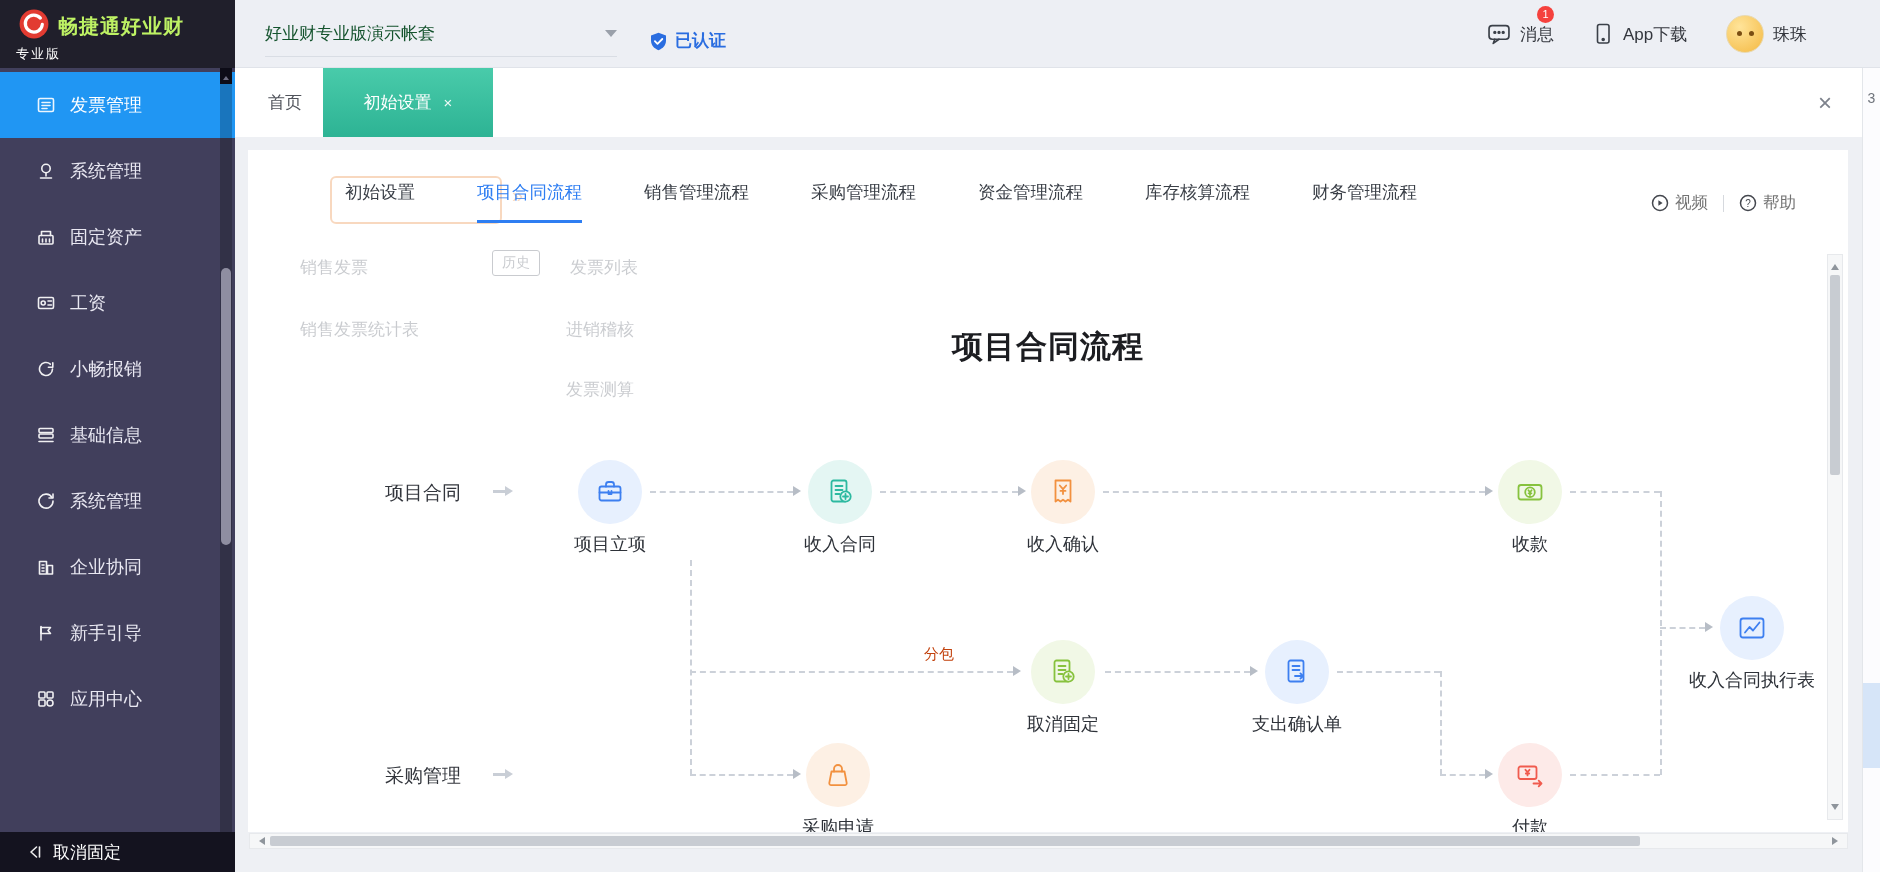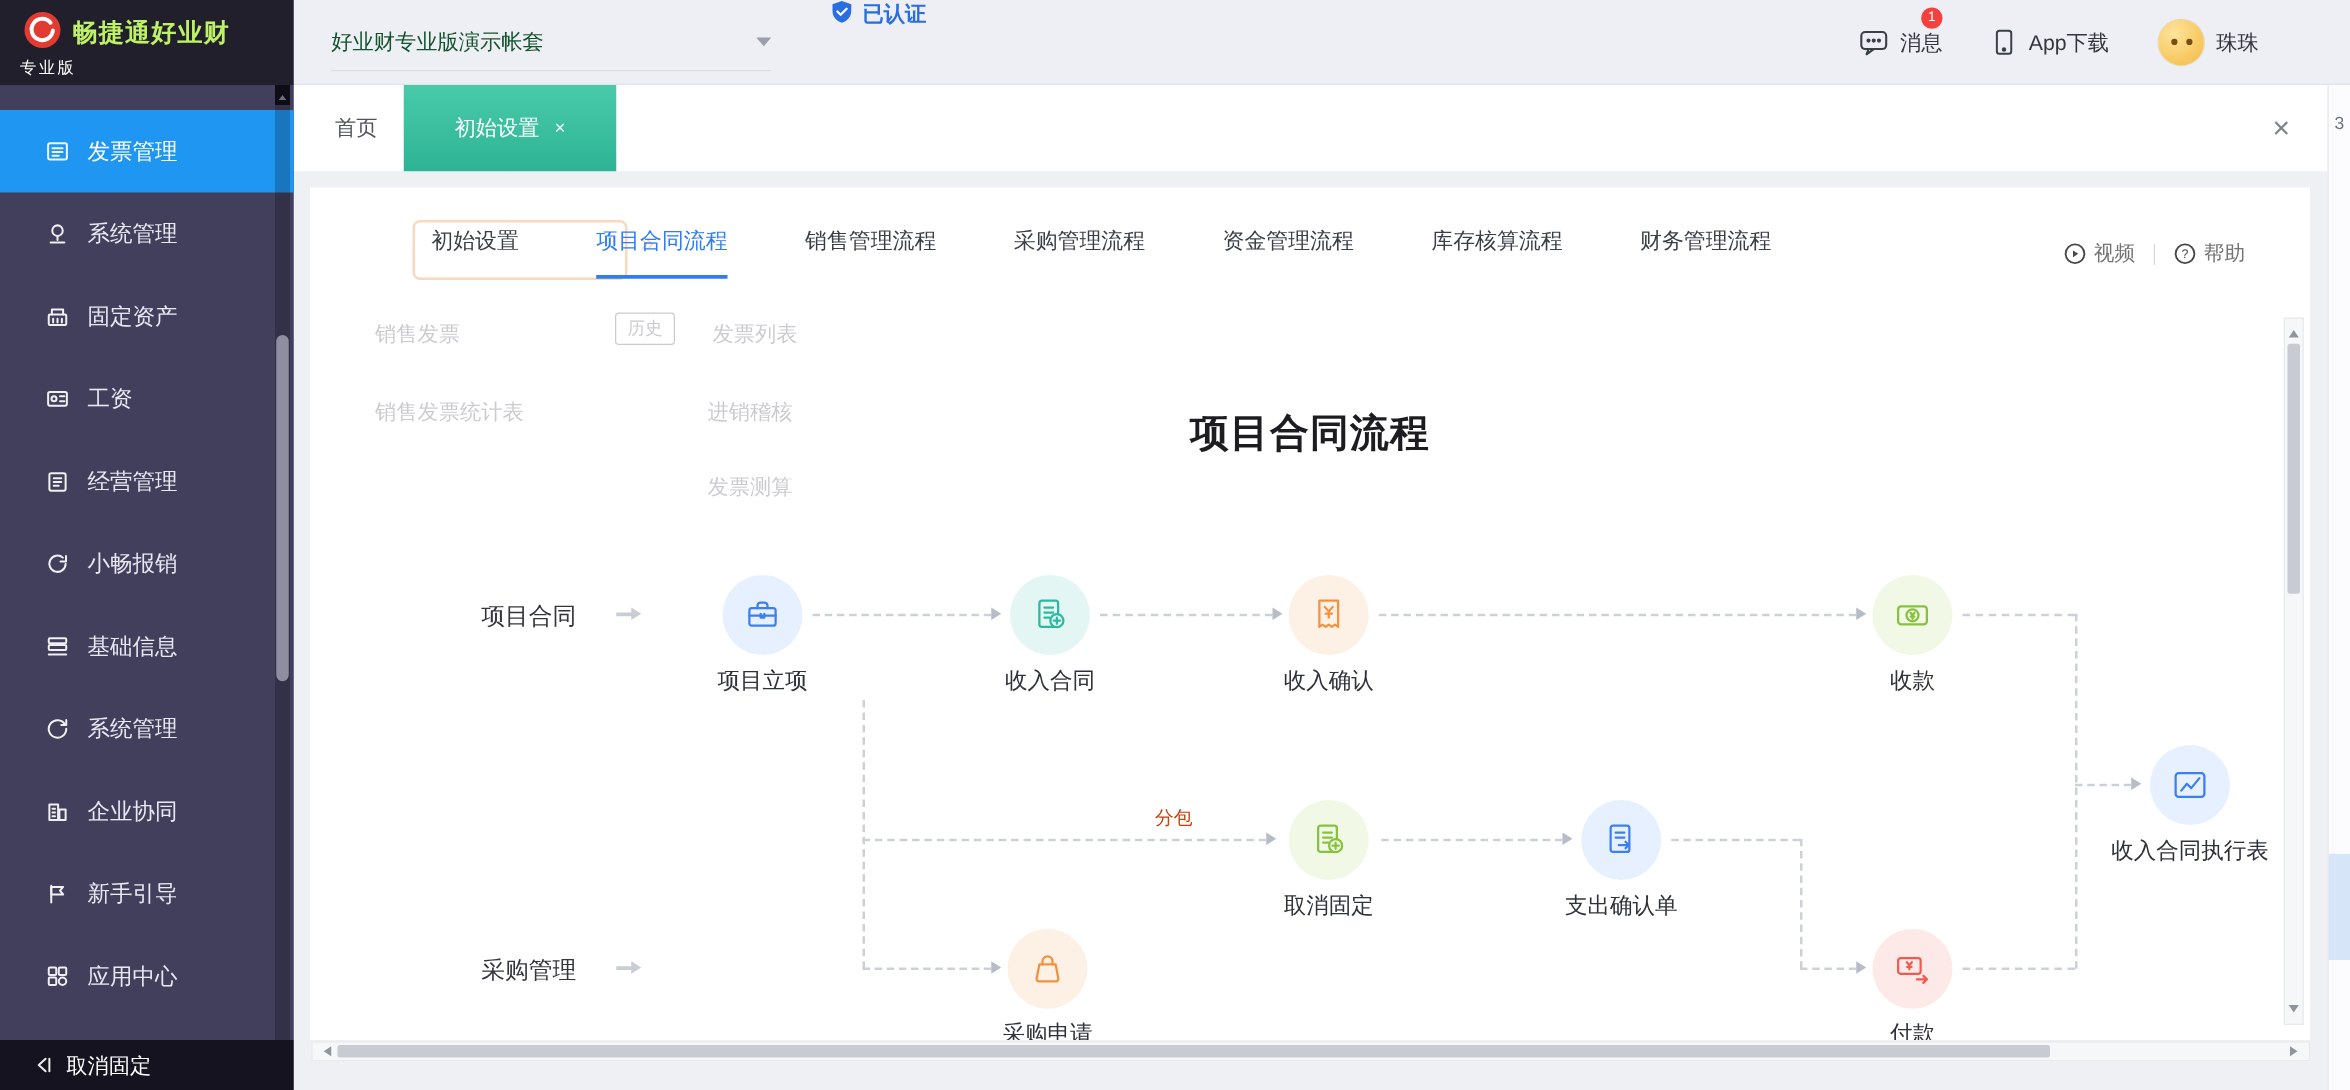--- a/index.html
+++ b/index.html
@@ -8,36 +8,36 @@
 
   
   .topbar { position:absolute; left:0; top:0; width:1880px; height:68px; background:#edeff4; border-bottom:1px solid #e0e3e9; z-index:30; }
   .logo-block { position:absolute; left:0; top:0; width:235px; height:68px; background:#201f2b; }
   .logo-icon { position:absolute; left:18px; top:8px; }
   .logo-title { position:absolute; left:58px; top:13px; color:#bef264; font-size:20px; font-weight:bold; letter-spacing:1px; }
   .logo-sub { position:absolute; left:16px; top:45px; color:#fff; font-size:13px; letter-spacing:2px; }
   .account-select { position:absolute; left:265px; top:11px; width:352px; height:46px; display:flex; align-items:center; justify-content:space-between; border-bottom:1px solid #d9dde4; cursor:pointer; }
   .account-select span { font-size:17px; color:#14532d; }
   .chevron-down { width:0; height:0; border:6px solid transparent; border-top:7px solid #9aa0aa; margin-top:6px; }
-  .verified { position:absolute; left:664px; top:0; height:52px; display:flex; align-items:flex-start; gap:7px; cursor:pointer; }
+  .verified { position:absolute; left:649px; top:0; height:52px; display:flex; align-items:flex-end; gap:7px; cursor:pointer; }
   .verified span { font-size:17px; color:#2a6de0; font-weight:bold; }
   .hgroup { position:absolute; top:0; height:68px; display:flex; align-items:center; gap:9px; cursor:pointer; }
   .hgroup span.hlabel { font-size:17px; color:#33363d; }
   .messages { left:1487px; }
   .msg-badge { position:absolute; left:50px; top:6px; min-width:17px; height:17px; border-radius:9px; background:#f5413d; color:#fff; font-size:11px; line-height:17px; text-align:center; padding:0 3px; }
   .app-download { left:1592px; }
   .user { left:1726px; }
   .avatar { width:38px; height:38px; border-radius:50%; background:radial-gradient(circle at 35% 30%, #ffe49a, #f4b942); border:1px solid #e9d9b0; position:relative; }
   .avatar::before { content:""; position:absolute; left:10px; top:15px; width:5px; height:5px; border-radius:50%; background:#7a4d12; box-shadow:12px 0 0 #7a4d12; }
 
   
   .sidebar { position:absolute; left:0; top:68px; width:235px; height:764px; background:#413f5c; z-index:20; }
   .side-nav { padding-top:4px; }
   .side-item { height:66px; display:flex; align-items:center; padding-left:36px; gap:14px; color:#e9e8f2; font-size:18px; cursor:pointer; }
-  .side-item.active { background:#2096f3; color:#fff;margin-top:16px; }
+  .side-item.active { background:#2096f3; color:#fff; }
   .side-item svg { flex:0 0 auto; }
   .side-scrollbar { position:absolute; right:3px; top:0; width:12px; height:764px; background:rgba(0,0,0,0.22); }
   .side-scroll-top { position:absolute; left:0; top:0; width:12px; height:16px; background:#0d0c17; }
   .side-scroll-top i { display:block; margin:5px auto 0; width:0; height:0; border:3px solid transparent; border-bottom:4px solid #6d6c80; }
   .side-thumb { position:absolute; left:1px; top:200px; width:10px; height:277px; background:#8f8ea1; border-radius:5px; }
   .unpin-bar { position:absolute; left:0; top:832px; width:235px; height:40px; background:#14131f; display:flex; align-items:center; padding-left:26px; gap:9px; color:#fff; font-size:17px; cursor:pointer; z-index:25; }
 
   
   .tabbar { position:absolute; left:235px; top:68px; width:1627px; height:69px; background:#fff; z-index:10; }
   .tab-home { position:absolute; left:33px; top:0; height:69px; display:flex; align-items:center; font-size:17px; color:#50535b; cursor:pointer; }
@@ -180,27 +180,20 @@
           </svg>
         <span>固定资产</span>
       </div>
       <div class="side-item">
         <svg class="sicon" width="20" height="20" viewBox="0 0 20 20">
             <rect x="2.5" y="4.5" width="15" height="11" rx="1.5"></rect>
             <circle cx="7.2" cy="10" r="2"></circle>
             <path d="M12 8h3.5M12 12h3.5"></path>
           </svg>
         <span>工资</span>
-      </div>
-      <div class="side-item">
-        <svg class="sicon" width="20" height="20" viewBox="0 0 20 20">
-            <rect x="3.5" y="3.5" width="13" height="14" rx="1.5"></rect>
-            <path d="M7 7.5h6M7 10.5h6M7 13.5h4"></path>
-          </svg>
-        <span>经营管理</span>
       </div>
       <div class="side-item">
         <svg class="sicon" width="20" height="20" viewBox="0 0 20 20">
             <path d="M16.5 10a6.5 6.5 0 1 1-2.2-4.9"></path>
             <path d="M16.8 3.8v4.4h-4.4"></path>
           </svg>
         <span>小畅报销</span>
       </div>
       <div class="side-item">
         <svg class="sicon" width="20" height="20" viewBox="0 0 20 20">

